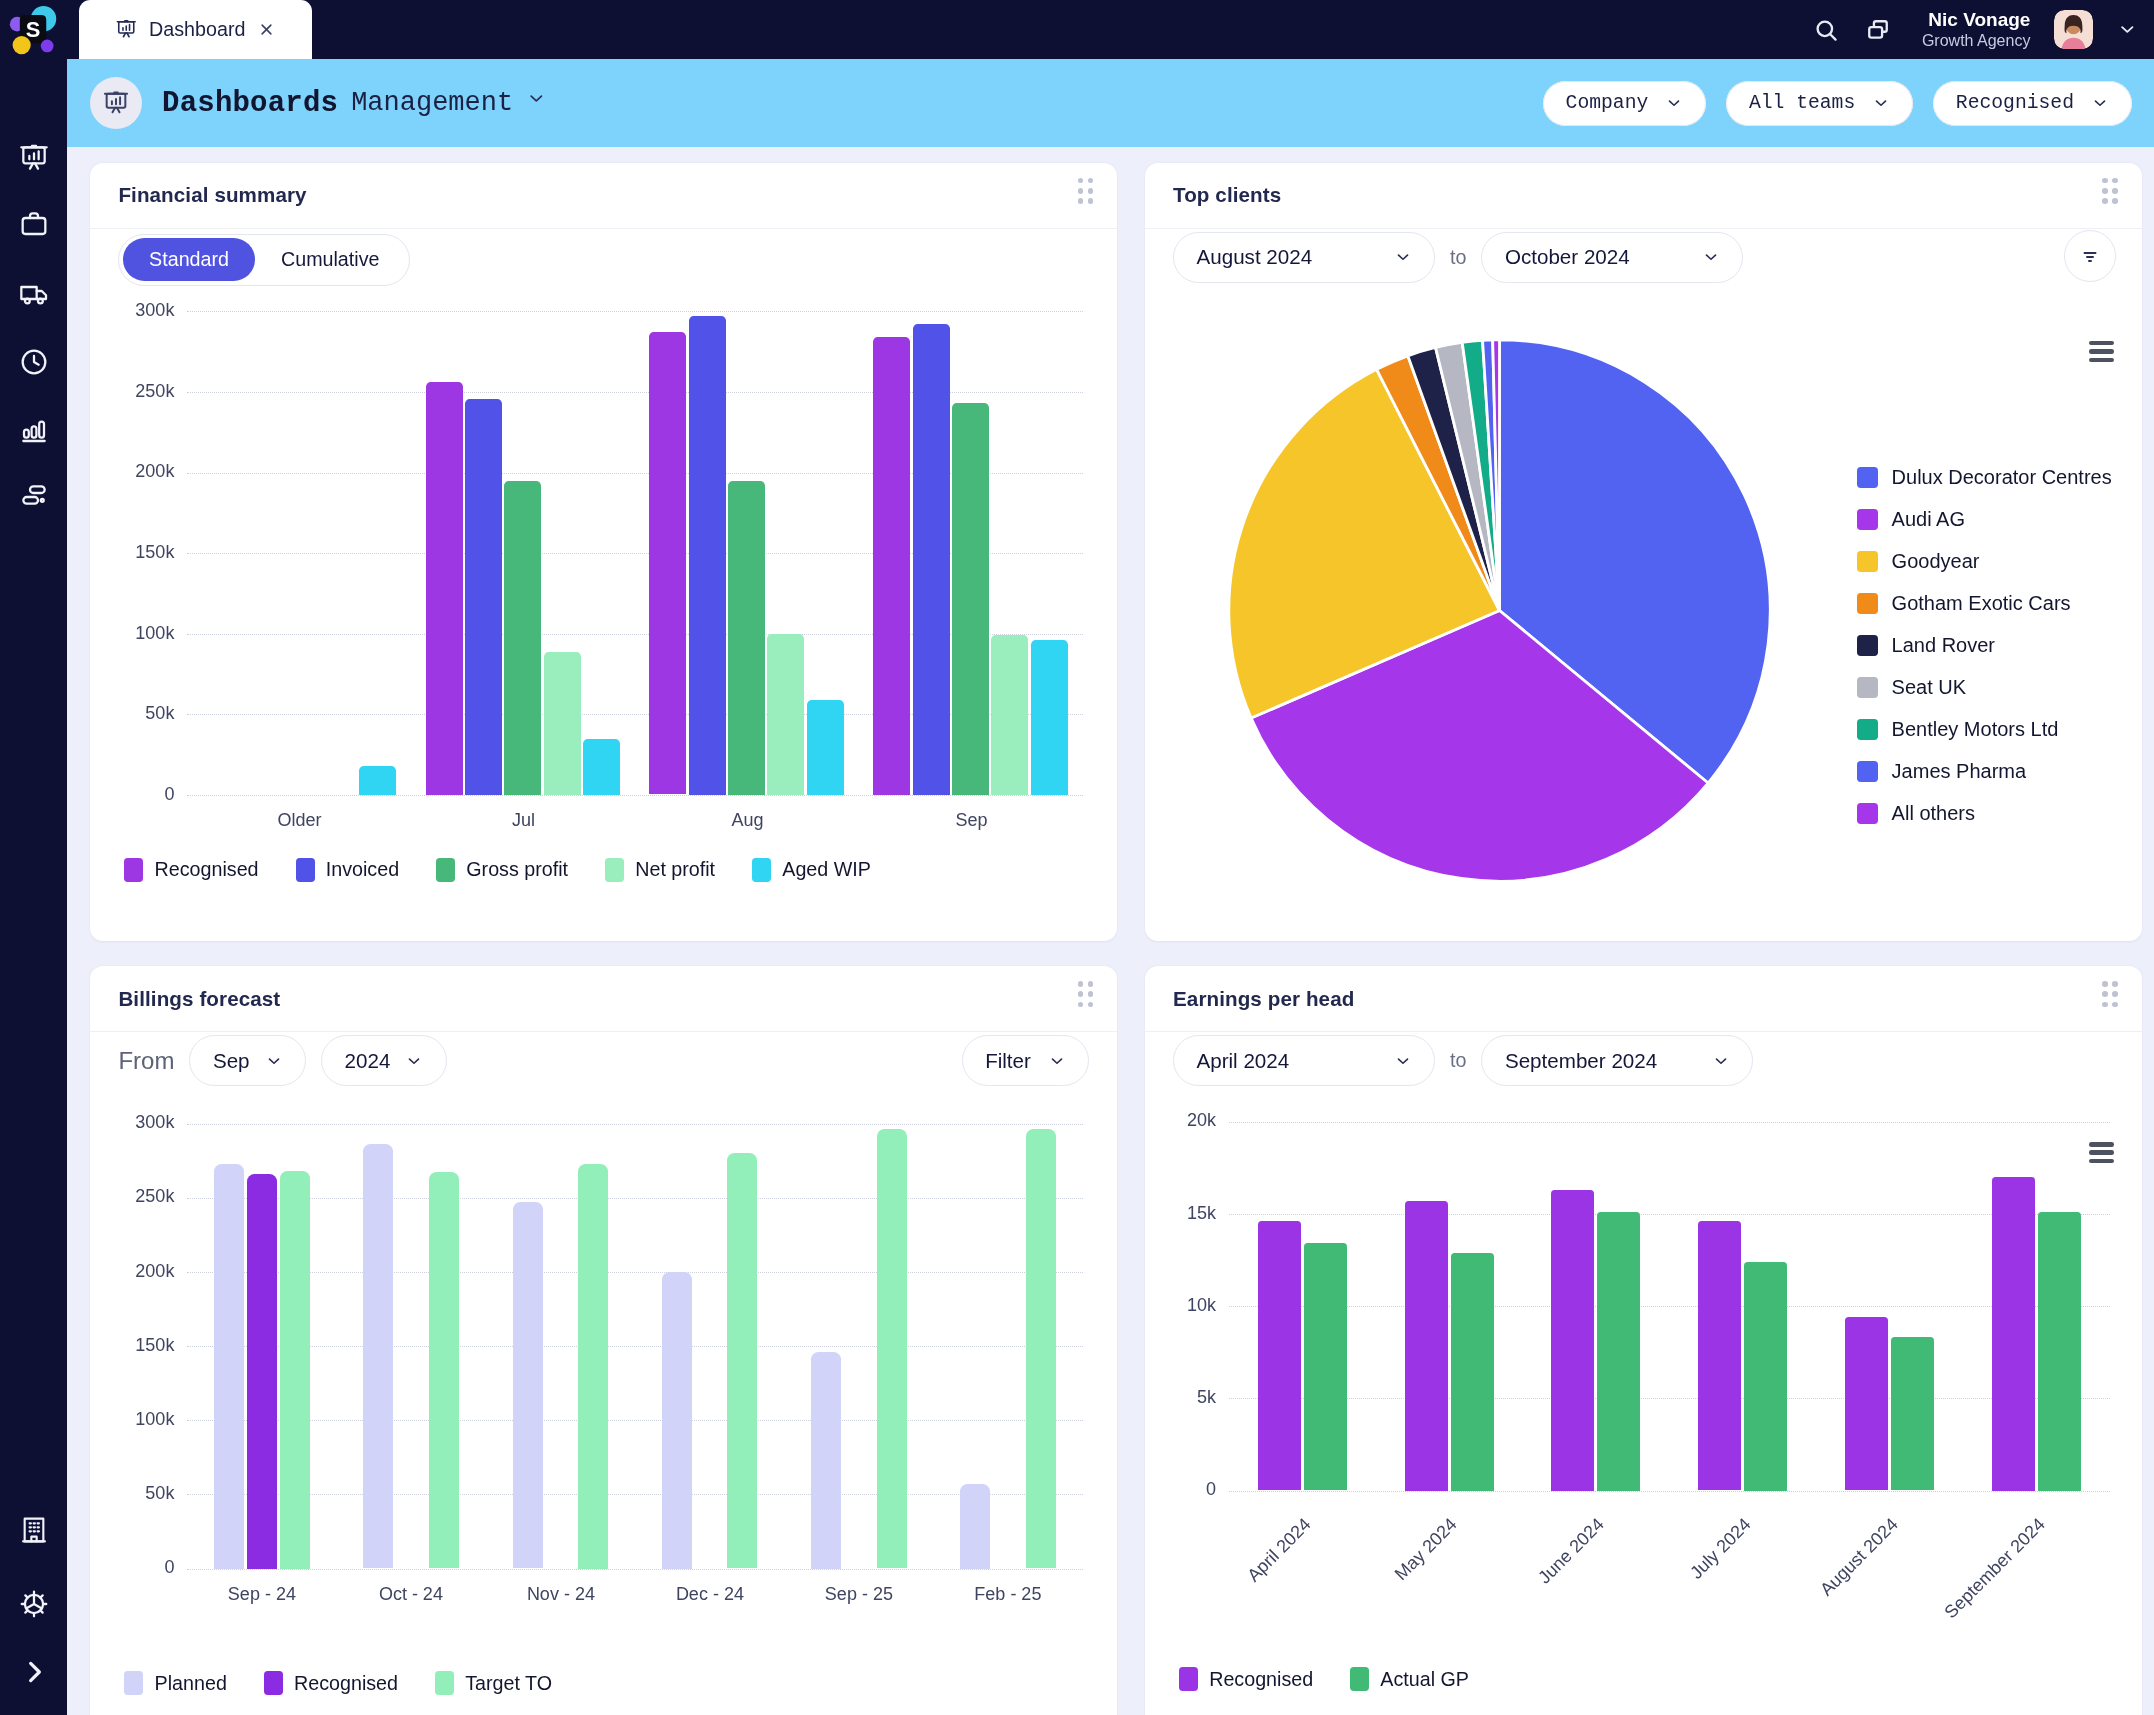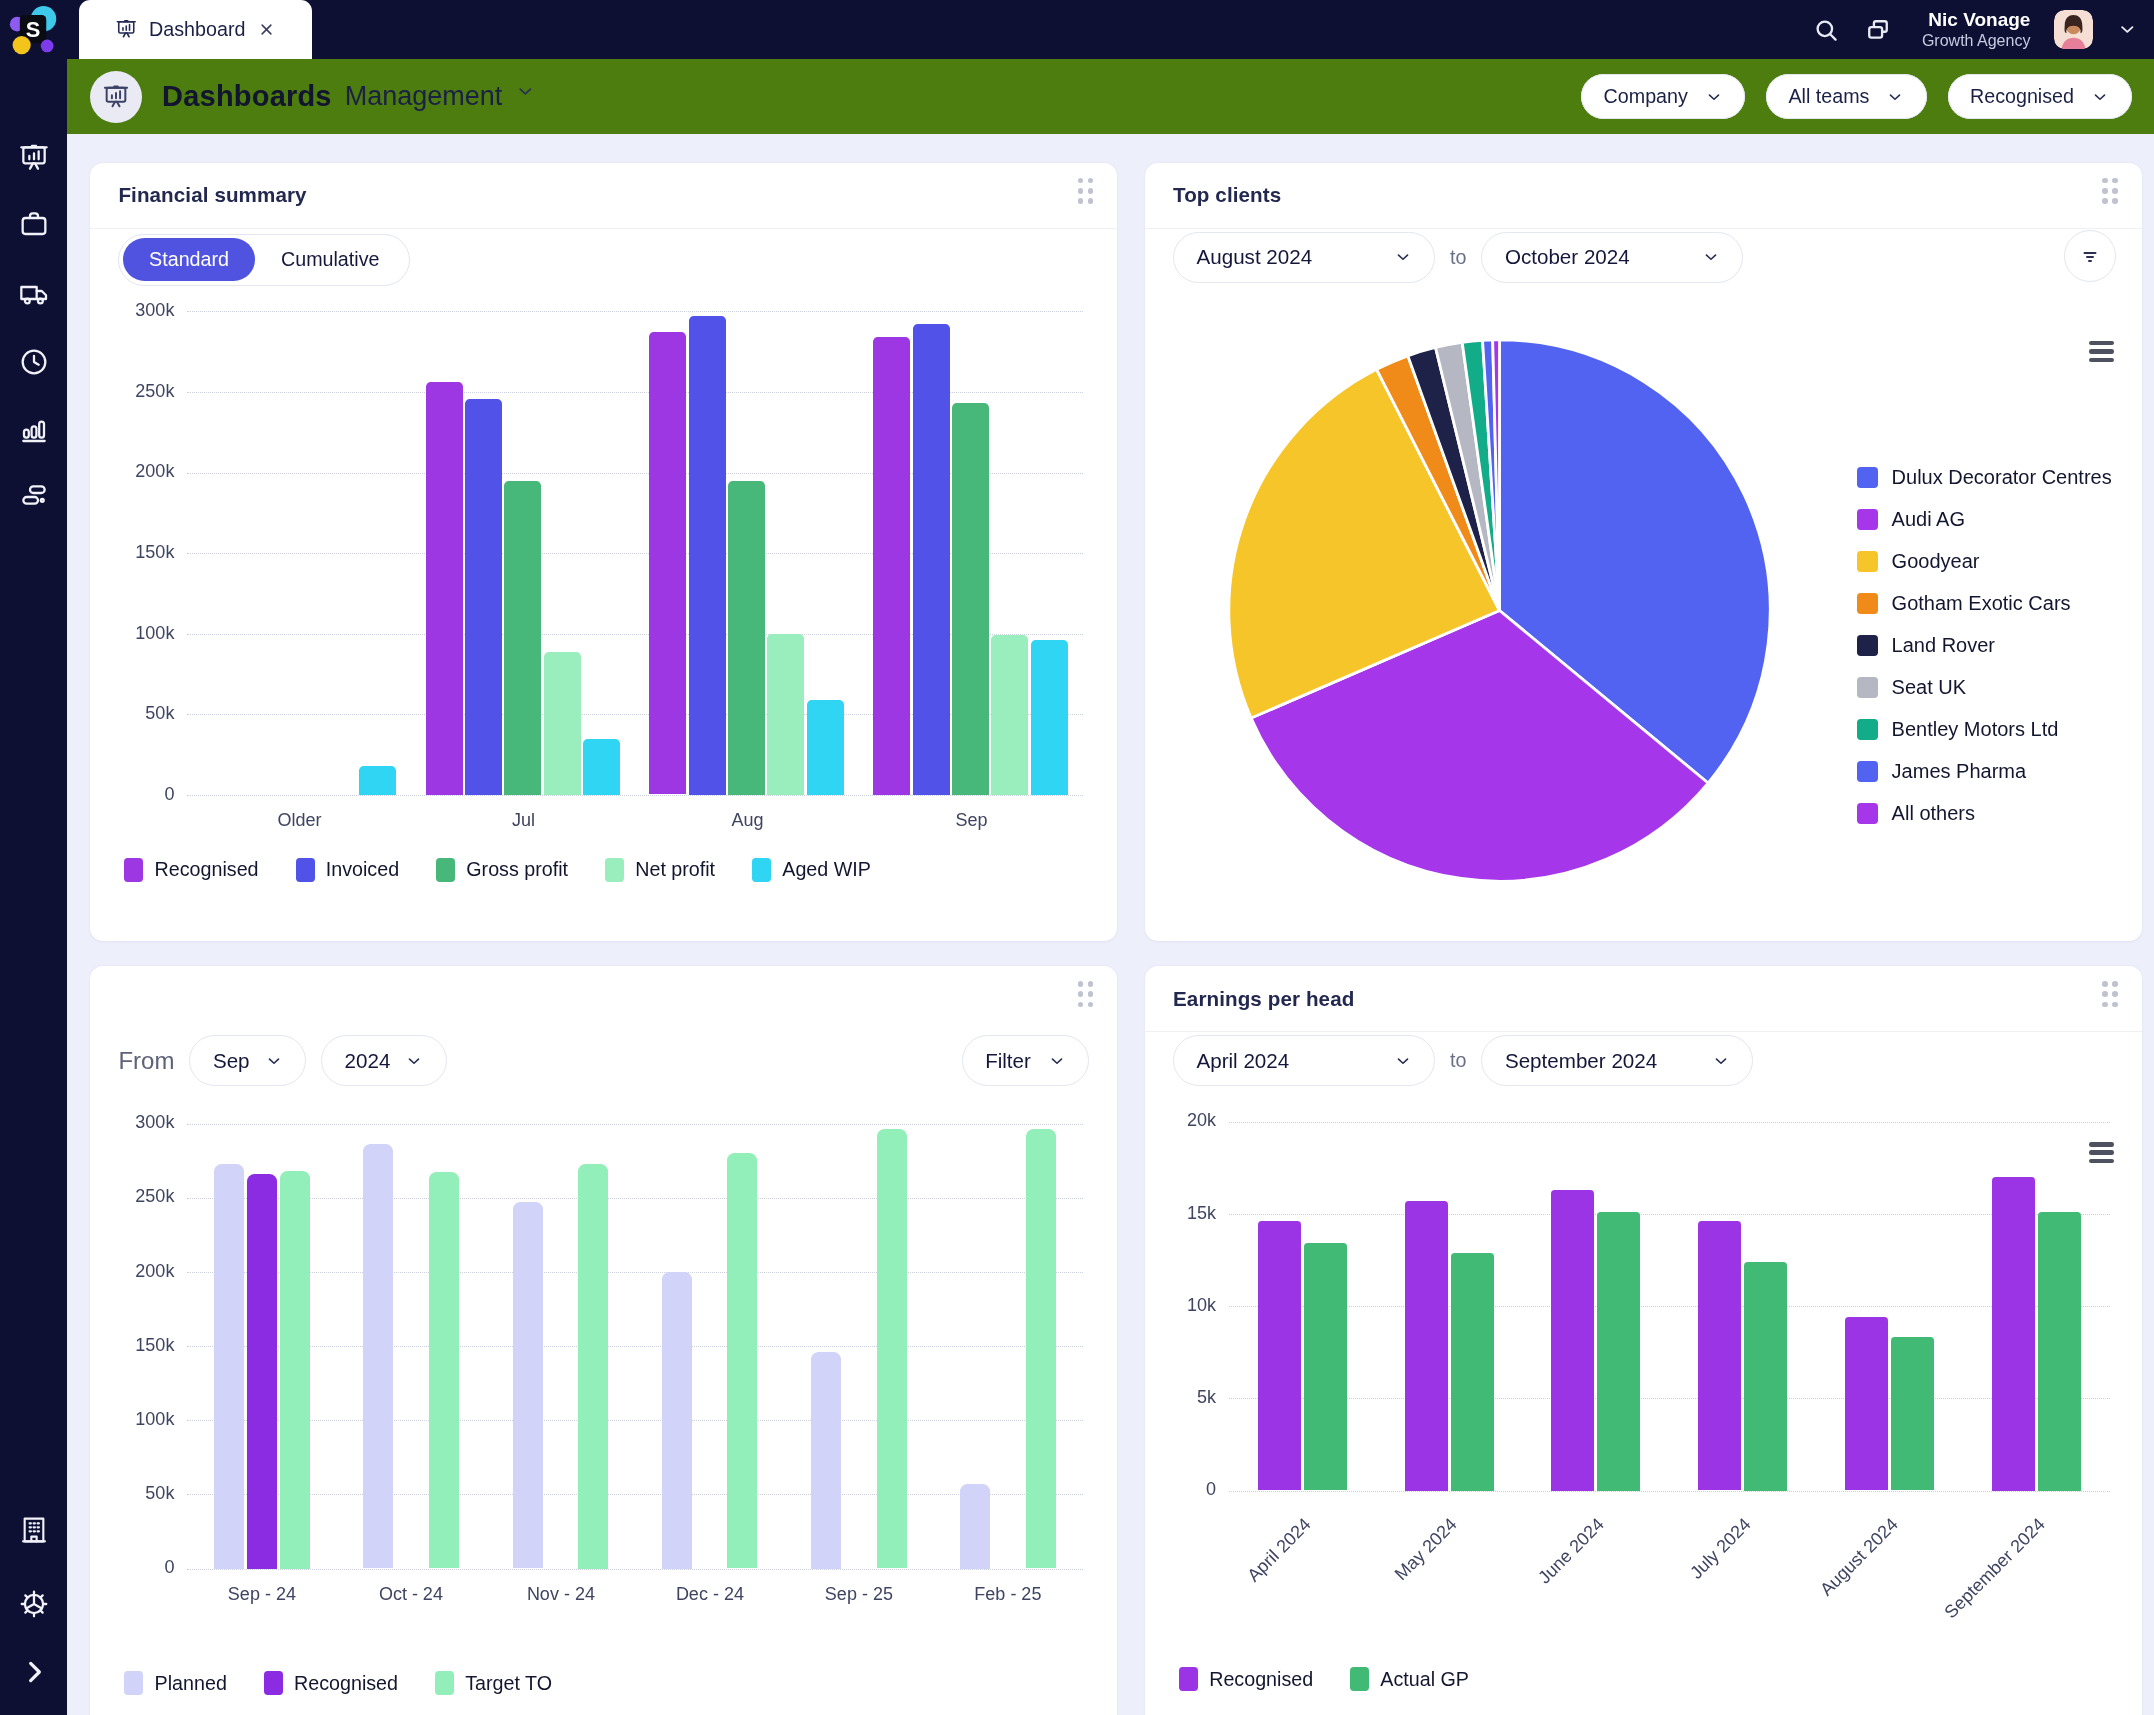--- a/index.html
+++ b/index.html
@@ -18,22 +18,22 @@
   .tab-label{font-size:19.7px;color:#1b2045;font-weight:500;}
   .top-right{position:absolute;right:17px;top:0;height:59px;display:flex;align-items:center;gap:24px;z-index:7;}
   .tb-icon{width:28px;height:28px;display:flex;align-items:center;justify-content:center;cursor:pointer;}
   .user{text-align:right;line-height:1.2;margin-left:5.6px;cursor:pointer;}
   .user .name{font-size:19px;font-weight:700;color:#ffffff;}
   .user .org{font-size:16px;color:#c7cbe2;}
   .avatar{width:39px;height:39px;border-radius:10.3px;overflow:hidden;cursor:pointer;}
   
   .side-btn{position:absolute;left:18px;width:32px;height:32px;cursor:pointer;}
   
-  .pagehead{position:absolute;left:67px;top:59px;width:2087px;height:75px;background:#4d7c0f;
-            display:flex;align-items:center;padding:0 22.5px;box-sizing:border-box;z-index:4;}
+  .pagehead{position:absolute;left:67px;top:59px;width:2087px;height:88px;background:#7dd3fc;
+            display:flex;align-items:center;padding:0 22.5px;box-sizing:border-box;z-index:4;font-family:Liberation Mono, monospace;}
   .ph-badge{width:52px;height:52px;border-radius:50%;background:#e9eaf3;display:flex;align-items:center;justify-content:center;flex:0 0 auto;}
   .ph-title{font-size:29px;font-weight:800;color:#12152f;margin-left:20.6px;letter-spacing:0.2px;}
   .ph-sub{font-size:27px;font-weight:500;color:#1b2045;margin-left:13px;display:flex;align-items:flex-start;gap:13px;cursor:pointer;}
   .ph-filters{margin-left:auto;display:flex;gap:20.6px;}
   .pill{display:inline-flex;align-items:center;justify-content:space-between;gap:17px;height:45px;
         padding:0 22.5px;border:1.9px solid #e4e6f0;border-radius:23.4px;background:#fff;
         font-size:19.7px;color:#1b2045;cursor:pointer;box-sizing:border-box;white-space:nowrap;}
   
   .main{position:absolute;left:67px;top:160px;width:2087px;height:1555px;}
   .card{position:absolute;background:#ffffff;border-radius:13px;box-shadow:0 0.9px 2.8px rgba(23,25,60,.06);}
@@ -414,20 +414,23 @@
           <span>James Pharma</span>
         </div>
         <div class="legend-item">
           <span class="sw" style="background: rgb(166, 54, 234);"></span>
           <span>All others</span>
         </div>
       </div>
   </section>
 
   <section class="card billings">
+    <div class="card-head">
+      <h2>Billings forecast</h2>
+    </div>
     <span class="drag">
         <i></i>
         <i></i>
         <i></i>
         <i></i>
         <i></i>
         <i></i>
       </span>
     <div class="controls">
       <span class="from-word">From</span>

